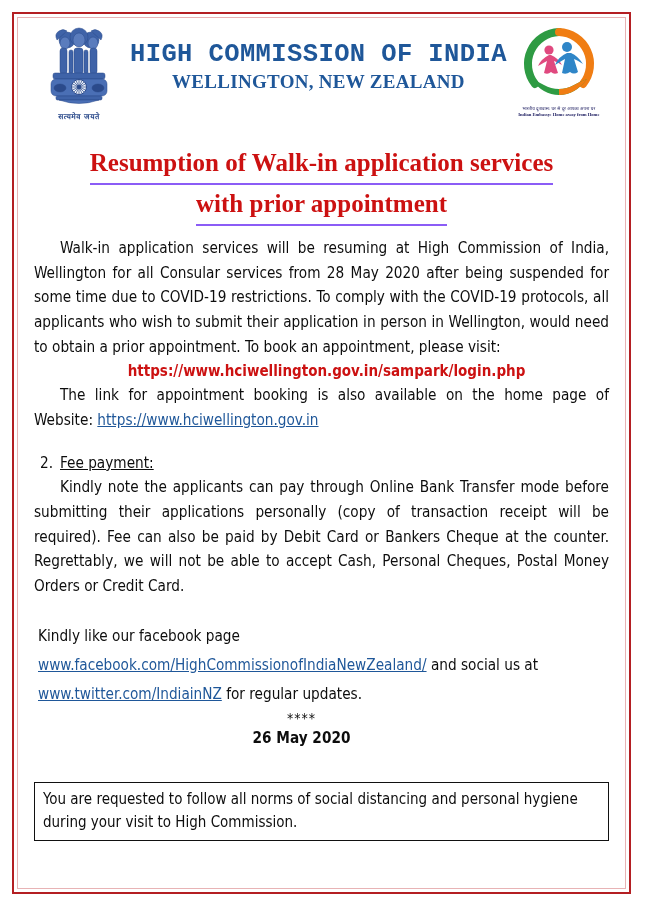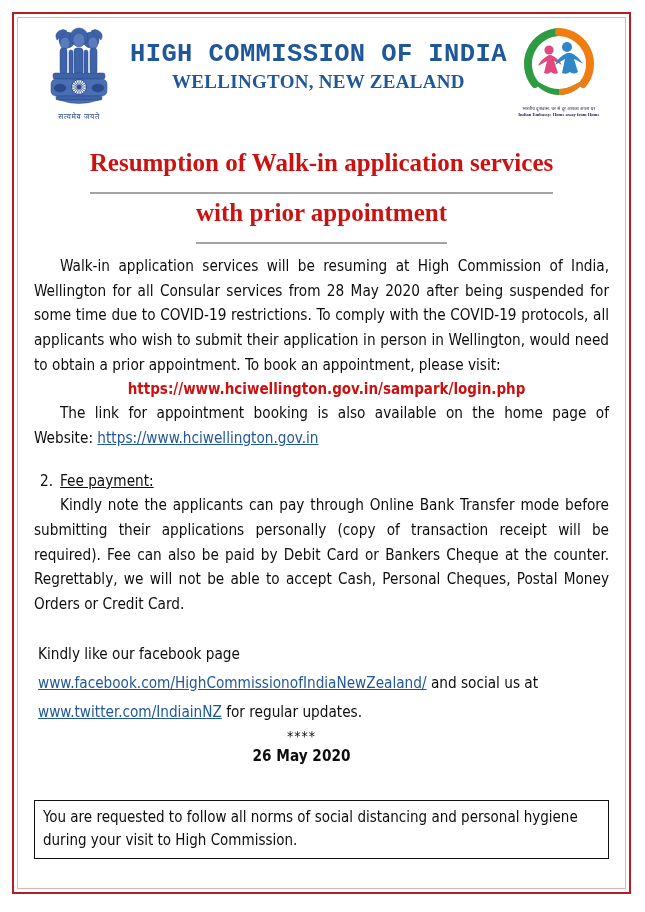--- a/index.html
+++ b/index.html
@@ -64,20 +64,21 @@
     padding-top: 4px;
   }
   .emblem-svg { display: block; }
   .emblem-motto {
     font-family: "DejaVu Sans", sans-serif;
     font-size: 7.5px;
     color: #2b4a8b;
     letter-spacing: 0.5px;
     margin-top: 1px;
     white-space: nowrap;
+    font-weight: bold;
   }
 
   .header-titles {
     flex: 1 1 auto;
     text-align: center;
     padding-top: 18px;
     padding-left: 6px;
   }
   .org-title {
     font-family: Liberation Mono, monospace;
@@ -131,22 +132,22 @@
     text-align: center;
     font-family: "Liberation Serif", serif;
     font-size: 25px;
     font-weight: bold;
     color: #cc1111;
     line-height: 1.52;
     margin-top: 12px;
   }
   .doc-title .tline {
     display: inline-block;
-    border-bottom: 2px solid #a3a3a3;
-    padding-bottom: 10px;
+    border-bottom: 2px solid #8b5cf6;
+    padding-bottom: 1px;
   }
 
   
   .body-text {
     font-family: "DejaVu Sans Condensed", "Liberation Sans Narrow", "Liberation Sans", sans-serif;
     font-size: 15.2px;
     color: #0d0d0d;
     line-height: 1.62;
   }
   p.para {

